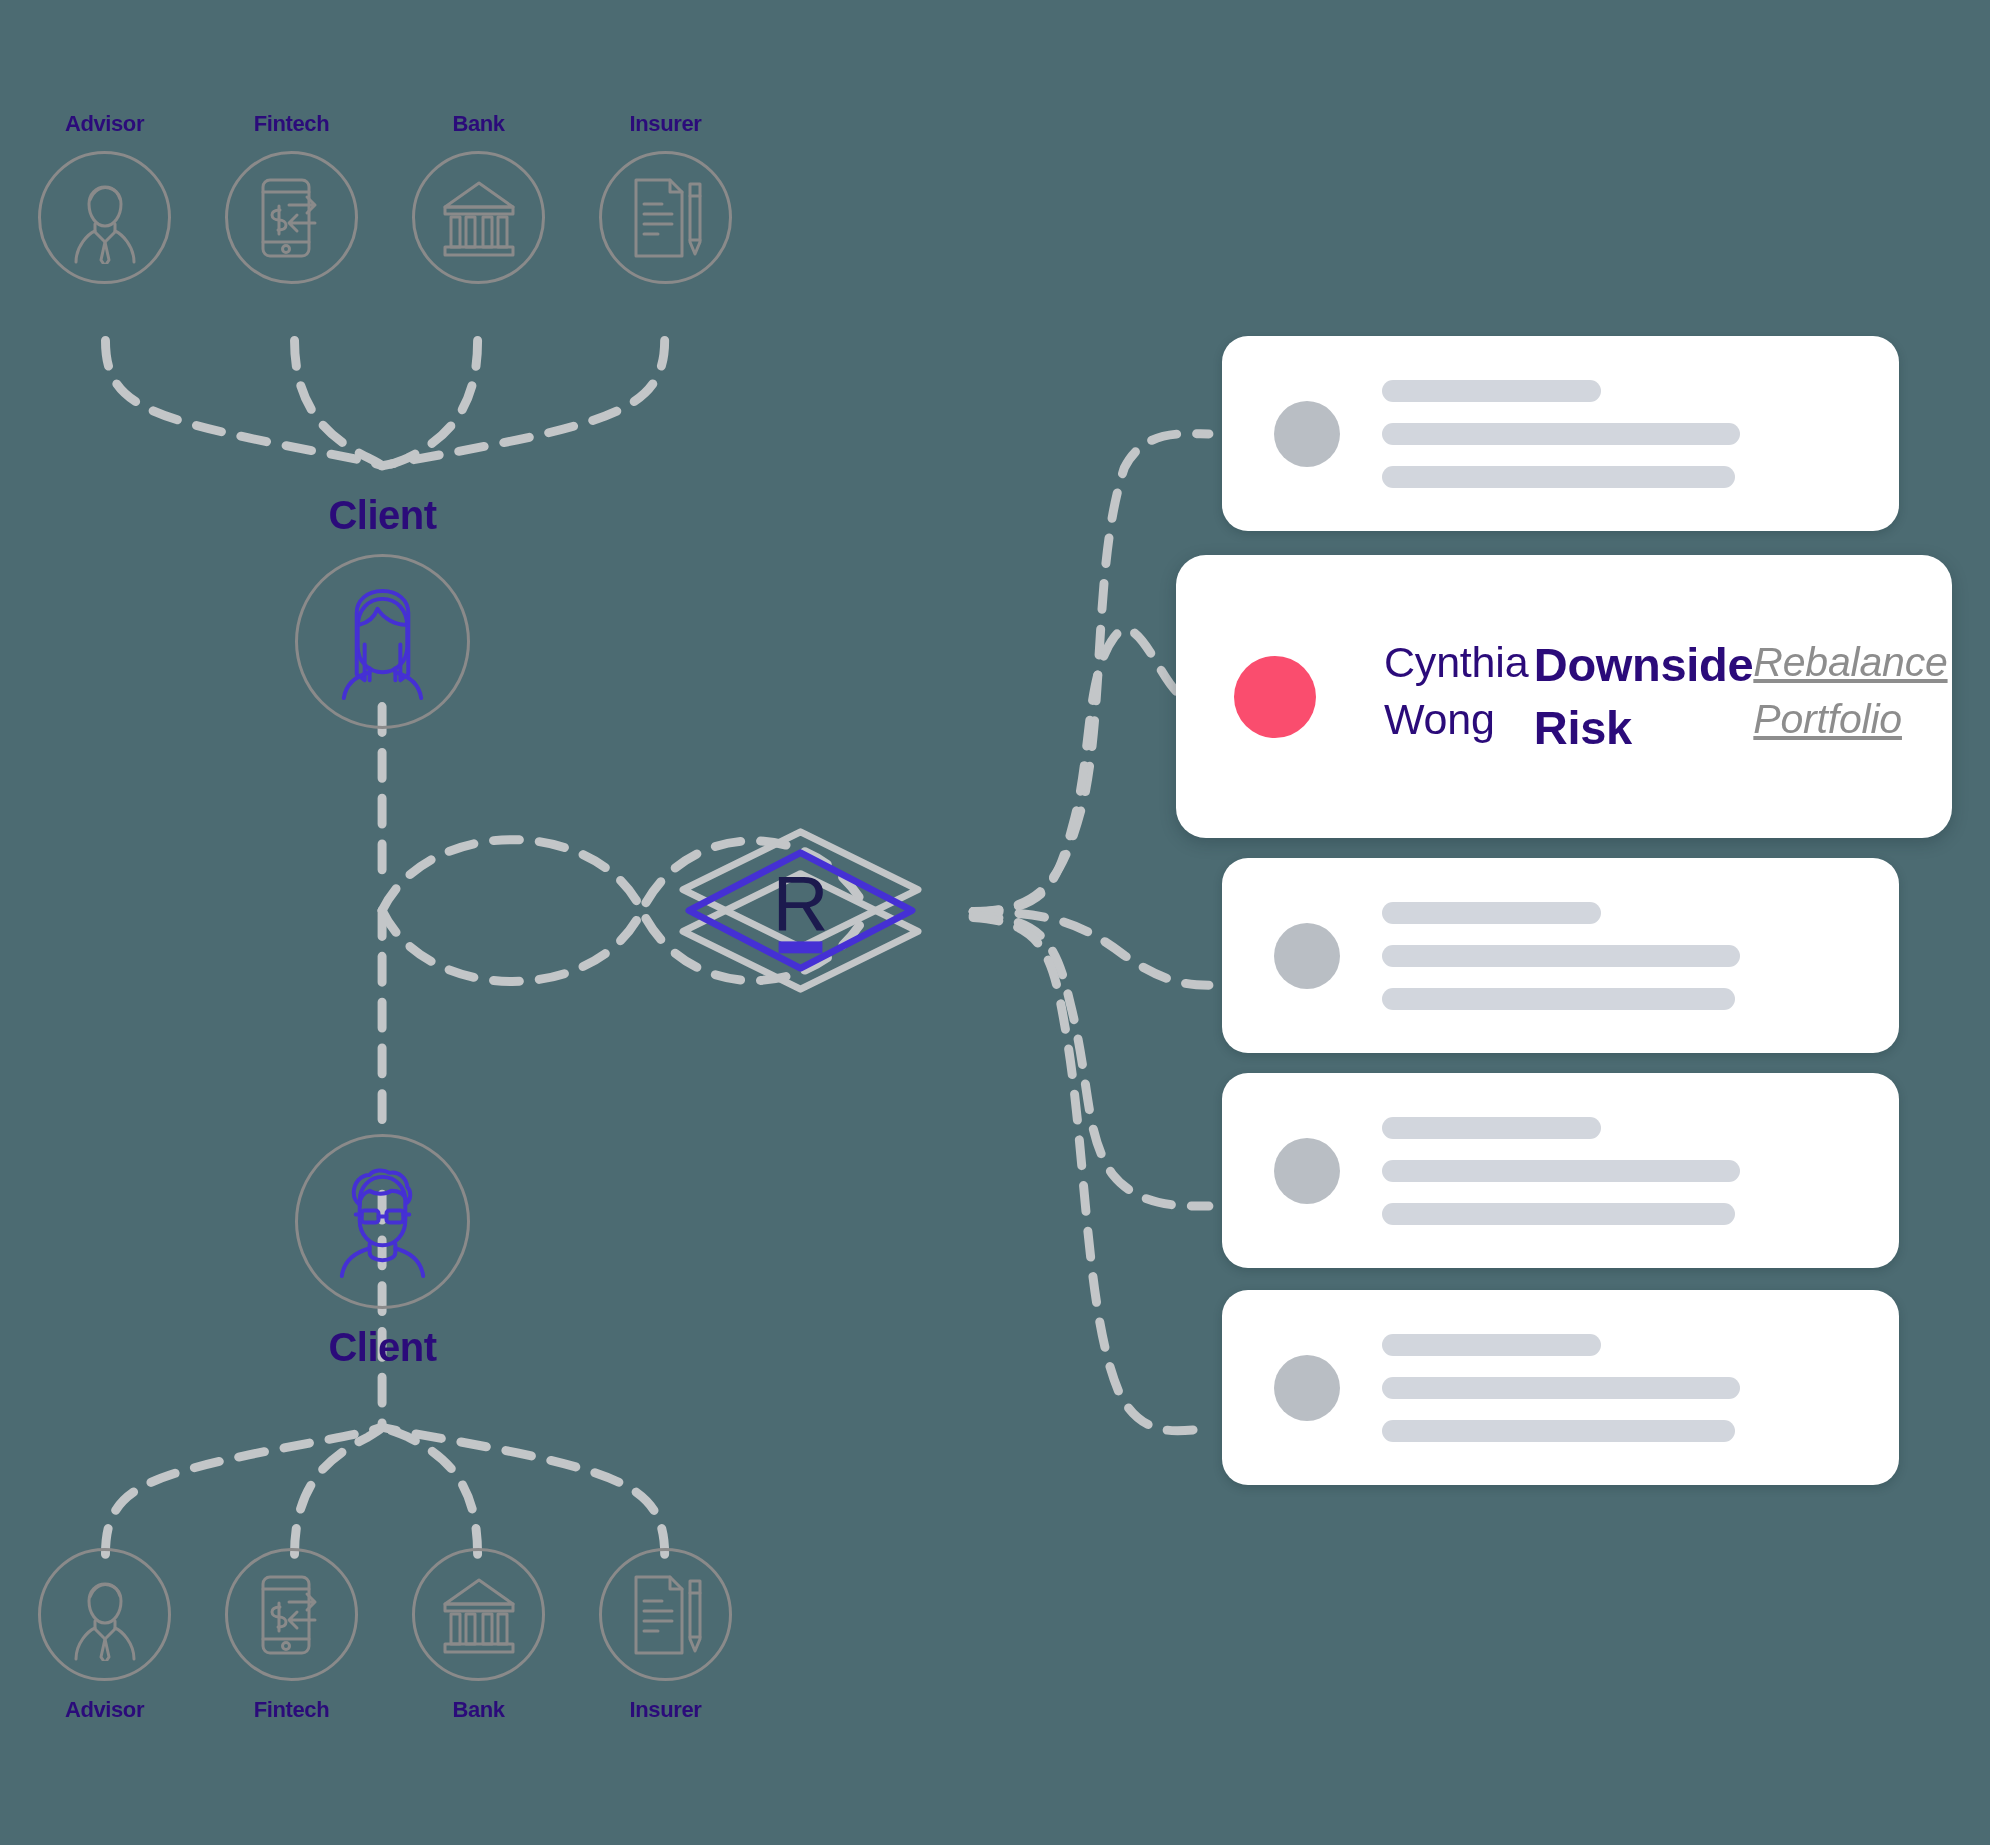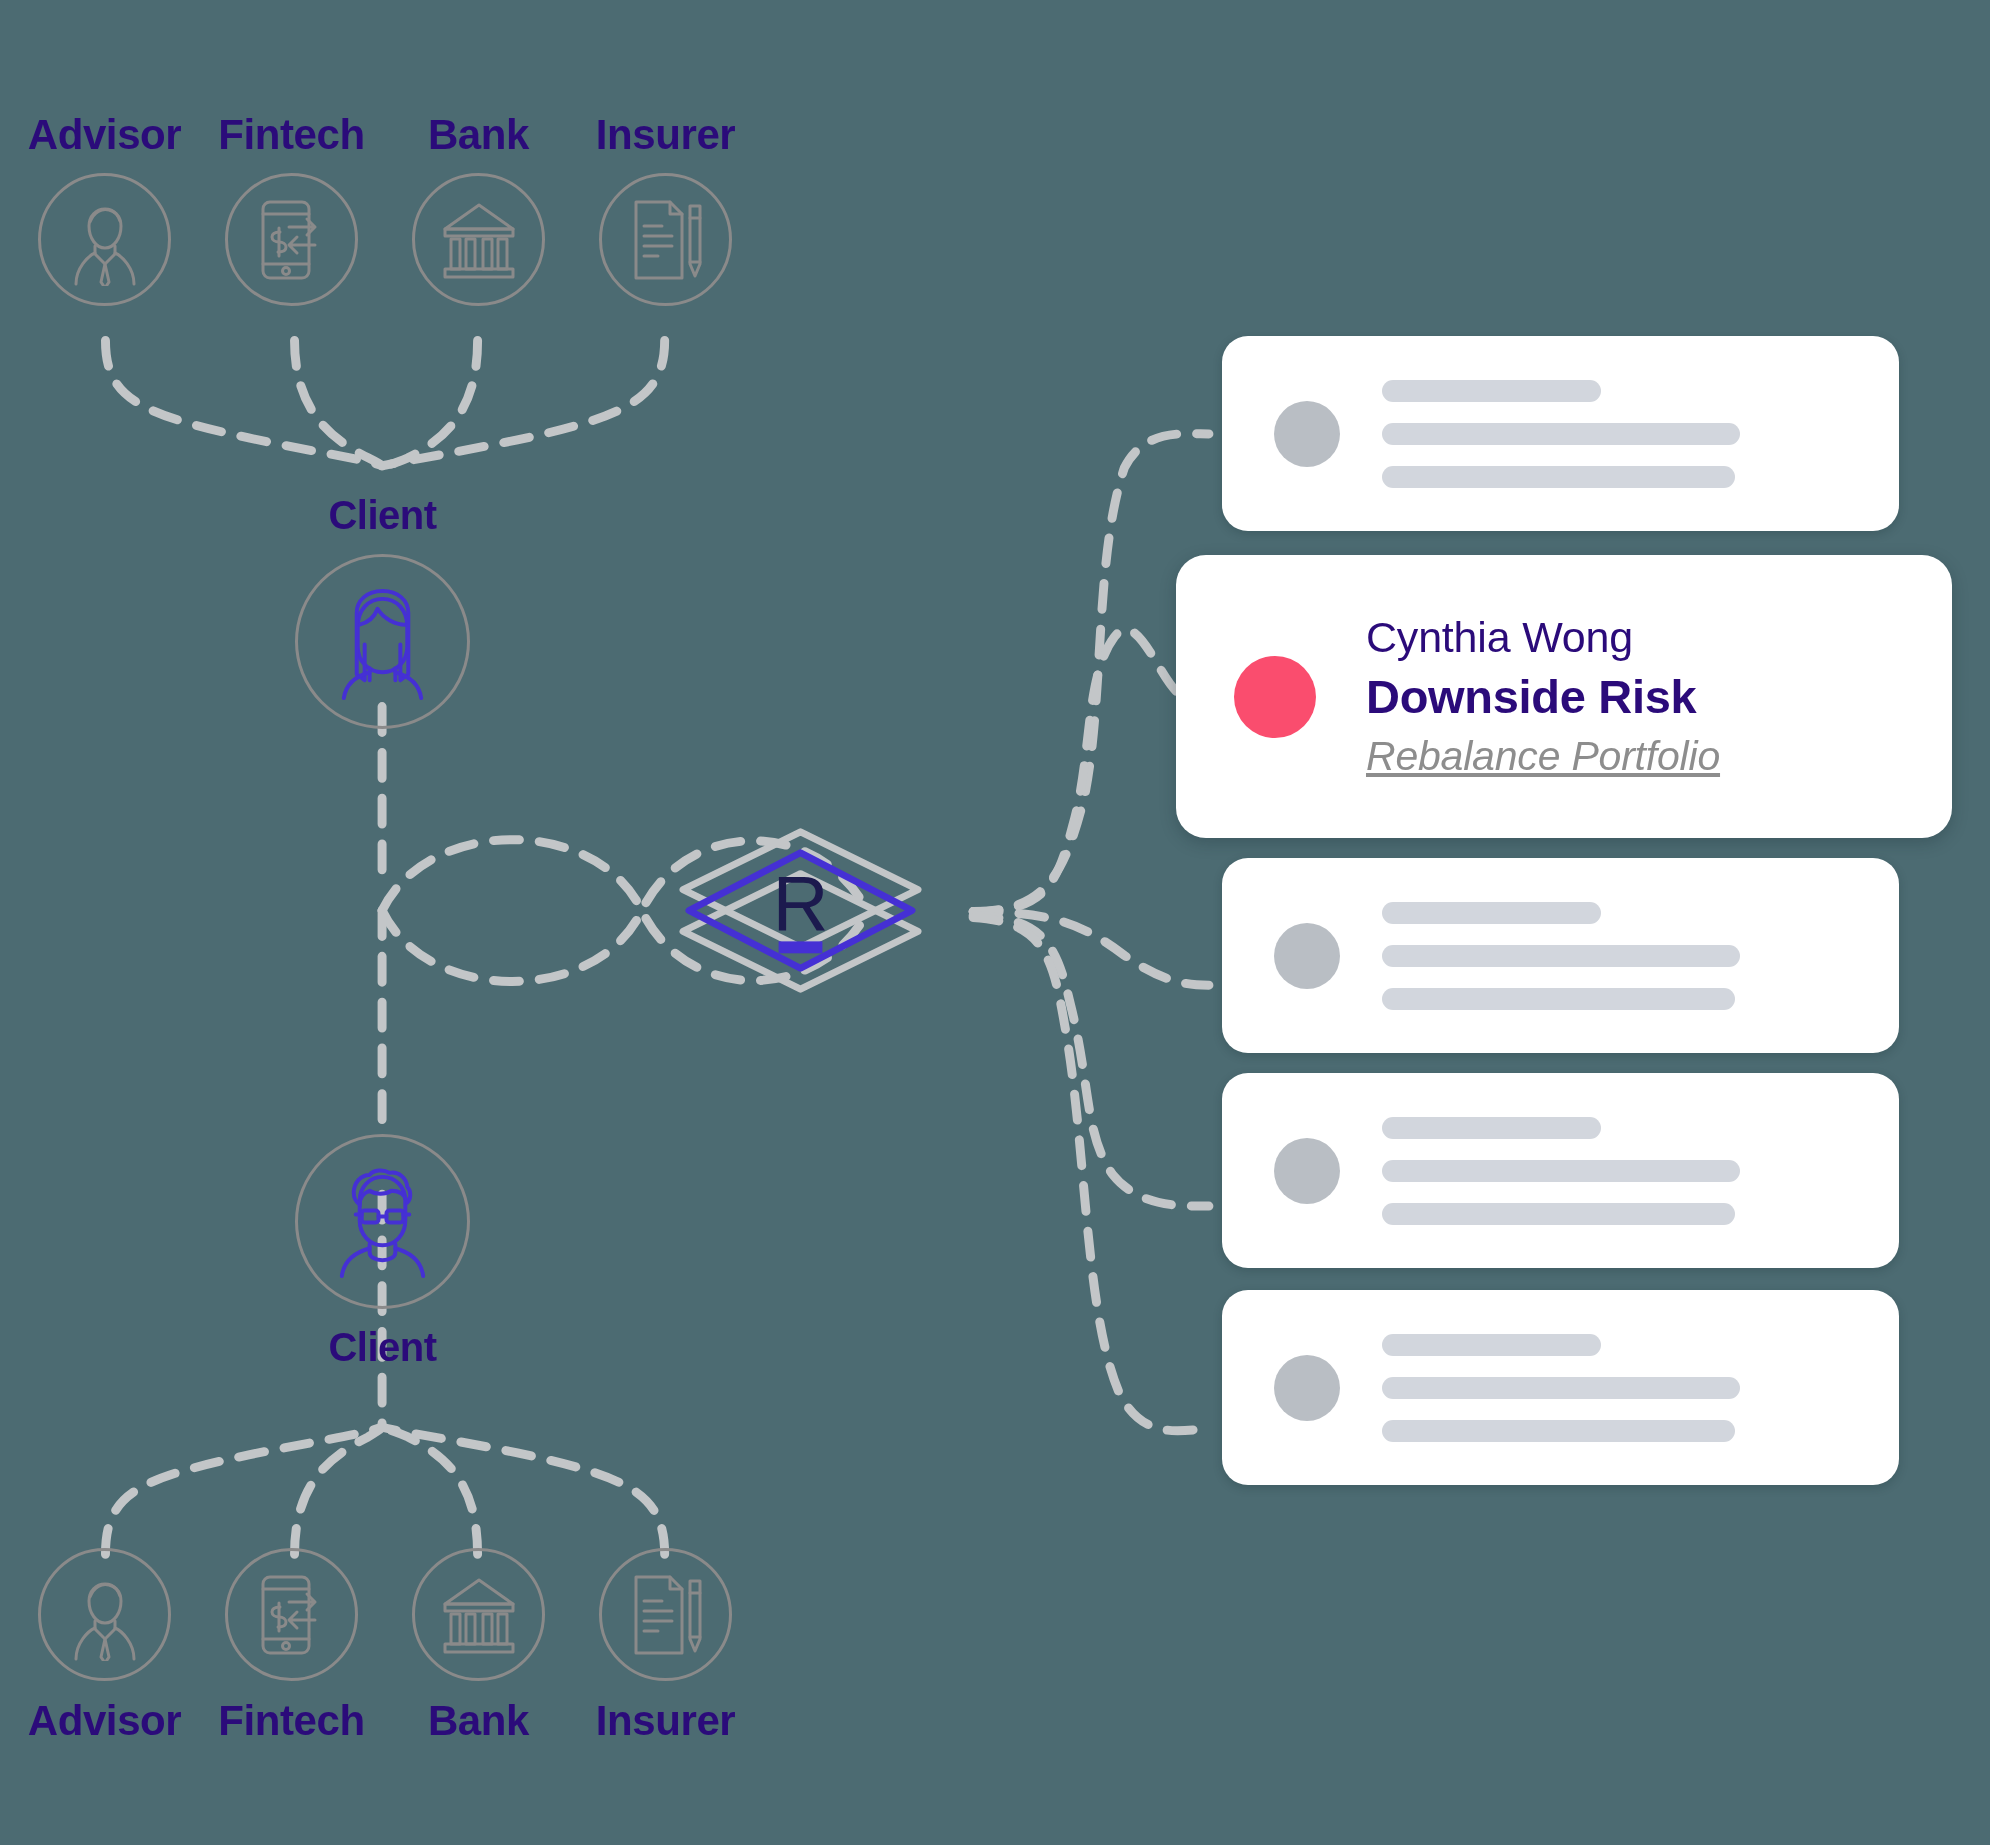--- a/index.html
+++ b/index.html
@@ -12,21 +12,21 @@
   #stage { position: relative; width: 1990px; height: 1846px; }
 
   
   #wires { position: absolute; inset: 0; width: 1990px; height: 1846px; }
 
   
   .node-row { position: absolute; display: flex; gap: 0; }
   .node { width: 129px; display: flex; flex-direction: column; align-items: center; }
   .node-label {
     color: #2b0b7a;
-    font-size: 42px;
+    font-size: 22px;
     font-weight: 700;
     letter-spacing: -0.4px;
     white-space: nowrap;
   }
   .node-circle {
     width: 133px; height: 133px; border-radius: 50%;
     border: 3px solid #8a8a8a;
     display: flex; align-items: center; justify-content: center;
   }
   .node-circle svg { display: block; }
@@ -58,21 +58,21 @@
   .sk-lines { margin-left: 42px; display: flex; flex-direction: column; gap: 21px; }
   .sk-bar { height: 22px; border-radius: 11px; background: #d2d6dd; }
 
   .card-featured {
     left: 1176px; width: 776px; height: 283px;
     border-radius: 30px;
     box-shadow: 0 5px 16px rgba(20,40,45,0.26);
     padding: 0 0 0 58px;
   }
   .feat-dot { width: 82px; height: 82px; border-radius: 50%; background: #fa4d6e; flex: none; }
-  .feat-text { margin-left: 50px; display: flex; flex-direction: column; justify-content: center; }
+  .feat-text { margin-left: 68px; display: flex; flex-direction: row; justify-content: center; }
   .feat-name { color: #2b0b7a; font-size: 43px; font-weight: 400; line-height: 1.32; letter-spacing: -0.2px; }
   .feat-title { color: #2b0b7a; font-size: 47px; font-weight: 700; line-height: 1.32; letter-spacing: -0.3px; }
   .feat-action { color: #8d8d8d; font-size: 41px; font-style: italic; font-weight: 400; line-height: 1.38; letter-spacing: -0.2px; text-decoration: underline; }
 </style>
 </head>
 <body>
 
 <div id="stage">
 
   <svg id="wires" viewBox="0 0 2000 1855">

